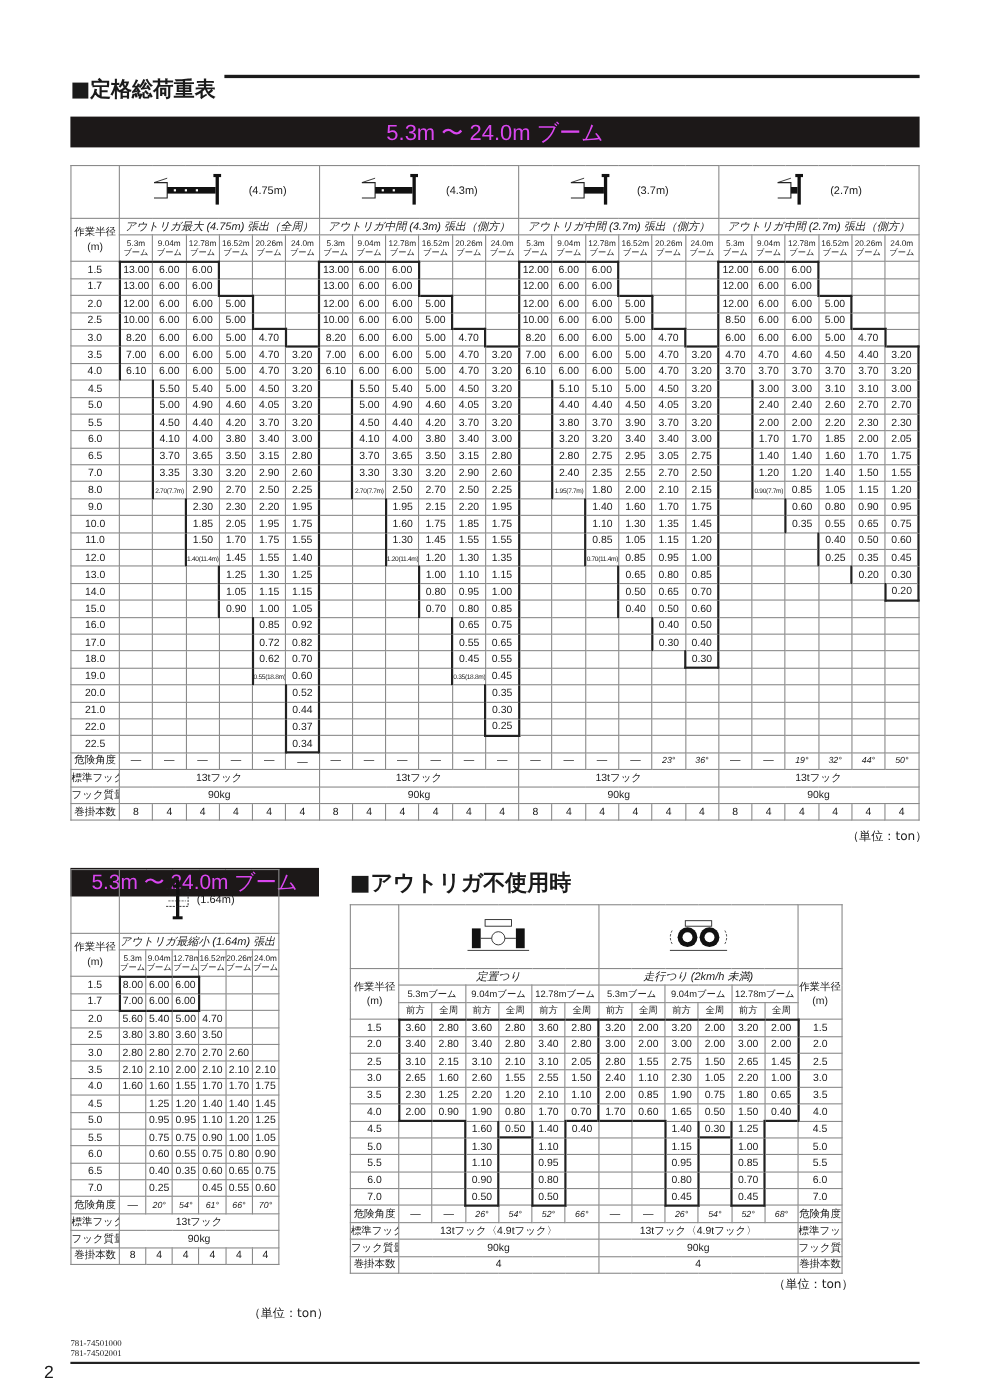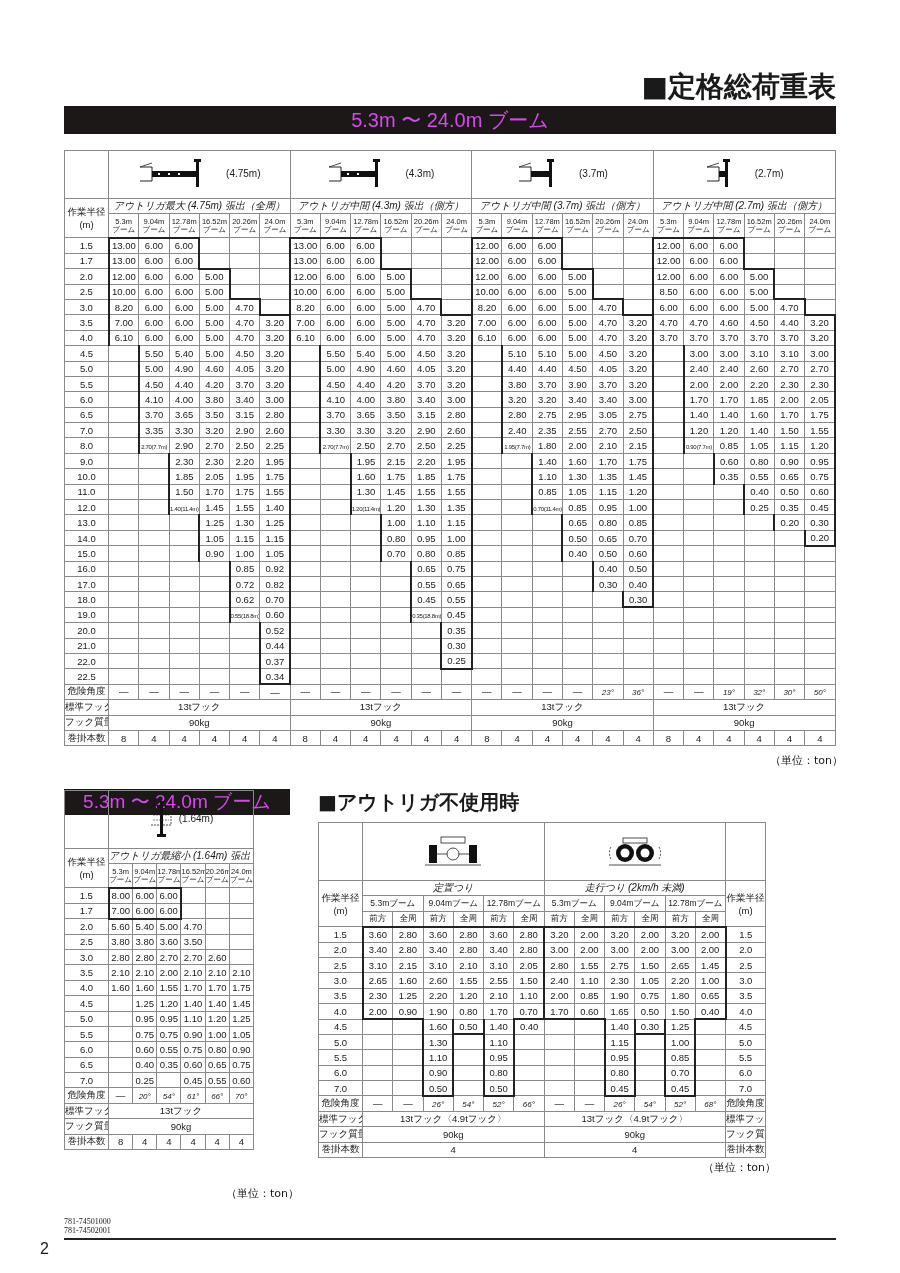--- a/index.html
+++ b/index.html
@@ -1,18 +1,18 @@
 <!DOCTYPE html>
 <html><head>
 <meta charset="utf-8">
 <style>
   * { box-sizing: border-box; margin: 0; padding: 0; }
   html, body { width: 900px; height: 1273px; background: #fff; }
   body { font-family: "DejaVu Sans", "Liberation Sans", sans-serif; color: #1a1a1a; position: relative; overflow: hidden; }
-  .section-title { position: absolute; left: 64px; top: 68px; font-size: 28px; font-weight: bold; display: flex; align-items: flex-end; width: 772px; flex-direction: column; }
+  .section-title { position: absolute; left: 64px; top: 68px; font-size: 19px; font-weight: bold; display: flex; align-items: flex-start; width: 772px; }
   .section-title .rule { flex: 1; height: 3px; background: #1a1a1a; margin-left: 8px; }
   .band { position: absolute; background: #1c1818; color: #d946ef; font-family: "Liberation Sans", sans-serif; font-size: 20px; display: flex; align-items: center; justify-content: center; }
   .band.main { left: 64px; top: 106px; width: 772px; height: 28px; }
   .band.small { left: 64px; top: 789px; width: 226px; height: 26px; font-size: 19px; }
   .sub-title { position: absolute; left: 318px; top: 789px; font-size: 20px; font-weight: bold; }
   table { border-collapse: collapse; position: absolute; table-layout: fixed; font-family: "Liberation Sans", sans-serif; }
   td, th { border: 1px solid #8a8a8a; text-align: center; font-weight: normal; font-size: 9.5px; height: 15.4px; padding: 0; white-space: nowrap; overflow: hidden; }
   .hdr { font-size: 10px; font-style: italic; }
   .boom { font-size: 7.5px; line-height: 8px; height: 24px; }
   .radius-head { font-size: 9.5px; line-height: 13px; }
@@ -963,21 +963,21 @@
         <td>—</td>
         <td>—</td>
         <td>—</td>
         <td>—</td>
         <td><span class="ang">23°</span></td>
         <td><span class="ang">36°</span></td>
         <td>—</td>
         <td>—</td>
         <td><span class="ang">19°</span></td>
         <td><span class="ang">32°</span></td>
-        <td><span class="ang">30°</span></td>
+        <td><span class="ang">44°</span></td>
         <td><span class="ang">50°</span></td>
       </tr>
       <tr>
         <td>標準フック</td>
         <td colspan="6">13tフック</td>
         <td colspan="6">13tフック</td>
         <td colspan="6">13tフック</td>
         <td colspan="6">13tフック</td>
       </tr>
       <tr>

